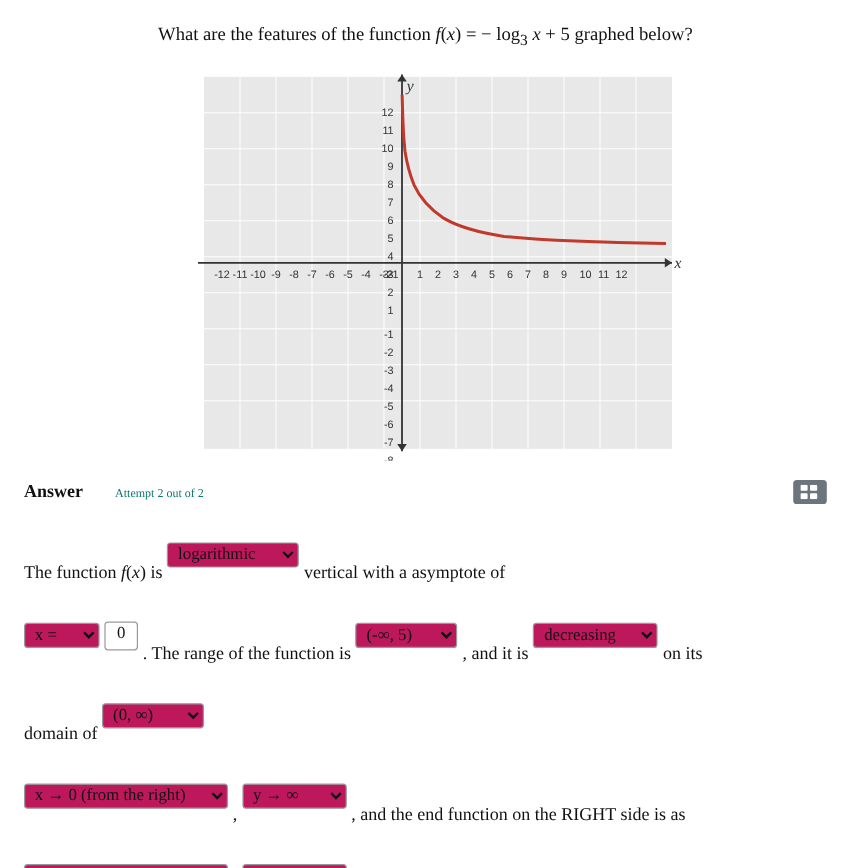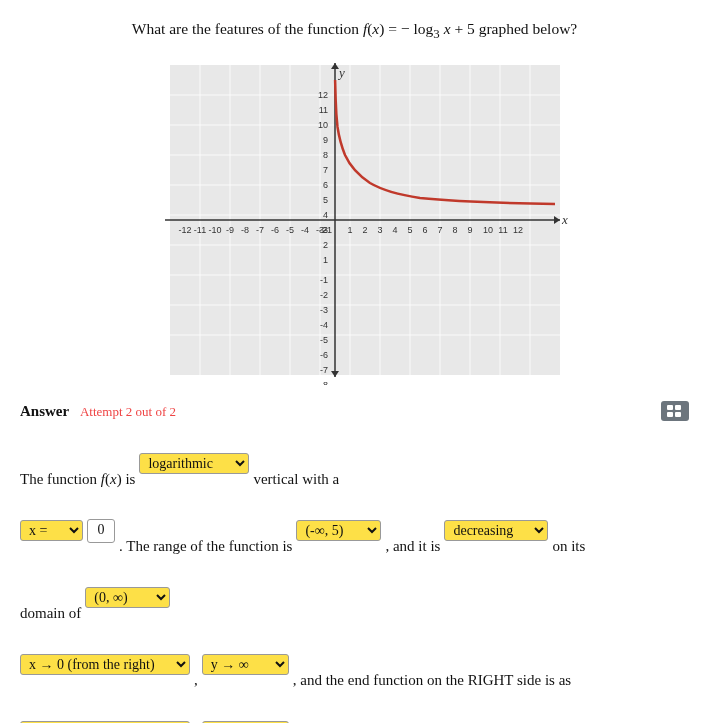--- a/index.html
+++ b/index.html
@@ -30,23 +30,23 @@
       display: flex;
       align-items: center;
       justify-content: space-between;
       margin-bottom: 10px;
     }
     .answer-label {
       font-weight: bold;
       font-size: 15px;
     }
     .attempt-label {
-      font-size: 13px;
-      color: #ef4444;
-      margin-left: 7px;
+      font-size: 10px;
+      color: #0f766e;
+      margin-left: 23px;
       font-weight: normal;
     }
     .icon-box {
       width: 28px;
       height: 20px;
       background: #6c757d;
       border-radius: 3px;
       display: flex;
       align-items: center;
       justify-content: center;
@@ -61,21 +61,21 @@
       flex-wrap: wrap;
       gap: 4px;
       margin-bottom: 2px;
     }
     select.inline-select {
       font-family: Georgia, serif;
       font-size: 14px;
       border: 1px solid #999;
       border-radius: 3px;
       padding: 1px 18px 1px 4px;
-      background: #fde047;
+      background: #be185d;
       appearance: auto;
       cursor: pointer;
       color: #111;
     }
     .inline-input-box {
       border: 1px solid #999;
       border-radius: 3px;
       width: 28px;
       height: 24px;
       display: inline-flex;
@@ -235,20 +235,21 @@
 
     <div class="answer-line">
       <span class="text-segment">The function <em>f</em>(<em>x</em>) is</span>
       <select class="inline-select">
         <option>logarithmic</option>
         <option>linear</option>
         <option>exponential</option>
         <option>quadratic</option>
       </select>
       <span class="text-segment">vertical with a</span>
+      <span class="text-segment">asymptote of</span>
     </div>
 
     <div class="answer-line">
       <select class="inline-select">
         <option>x =</option>
         <option>y =</option>
       </select>
       <div class="inline-input-box">0</div>
       <span class="text-segment">. The range of the function is</span>
       <select class="inline-select">

